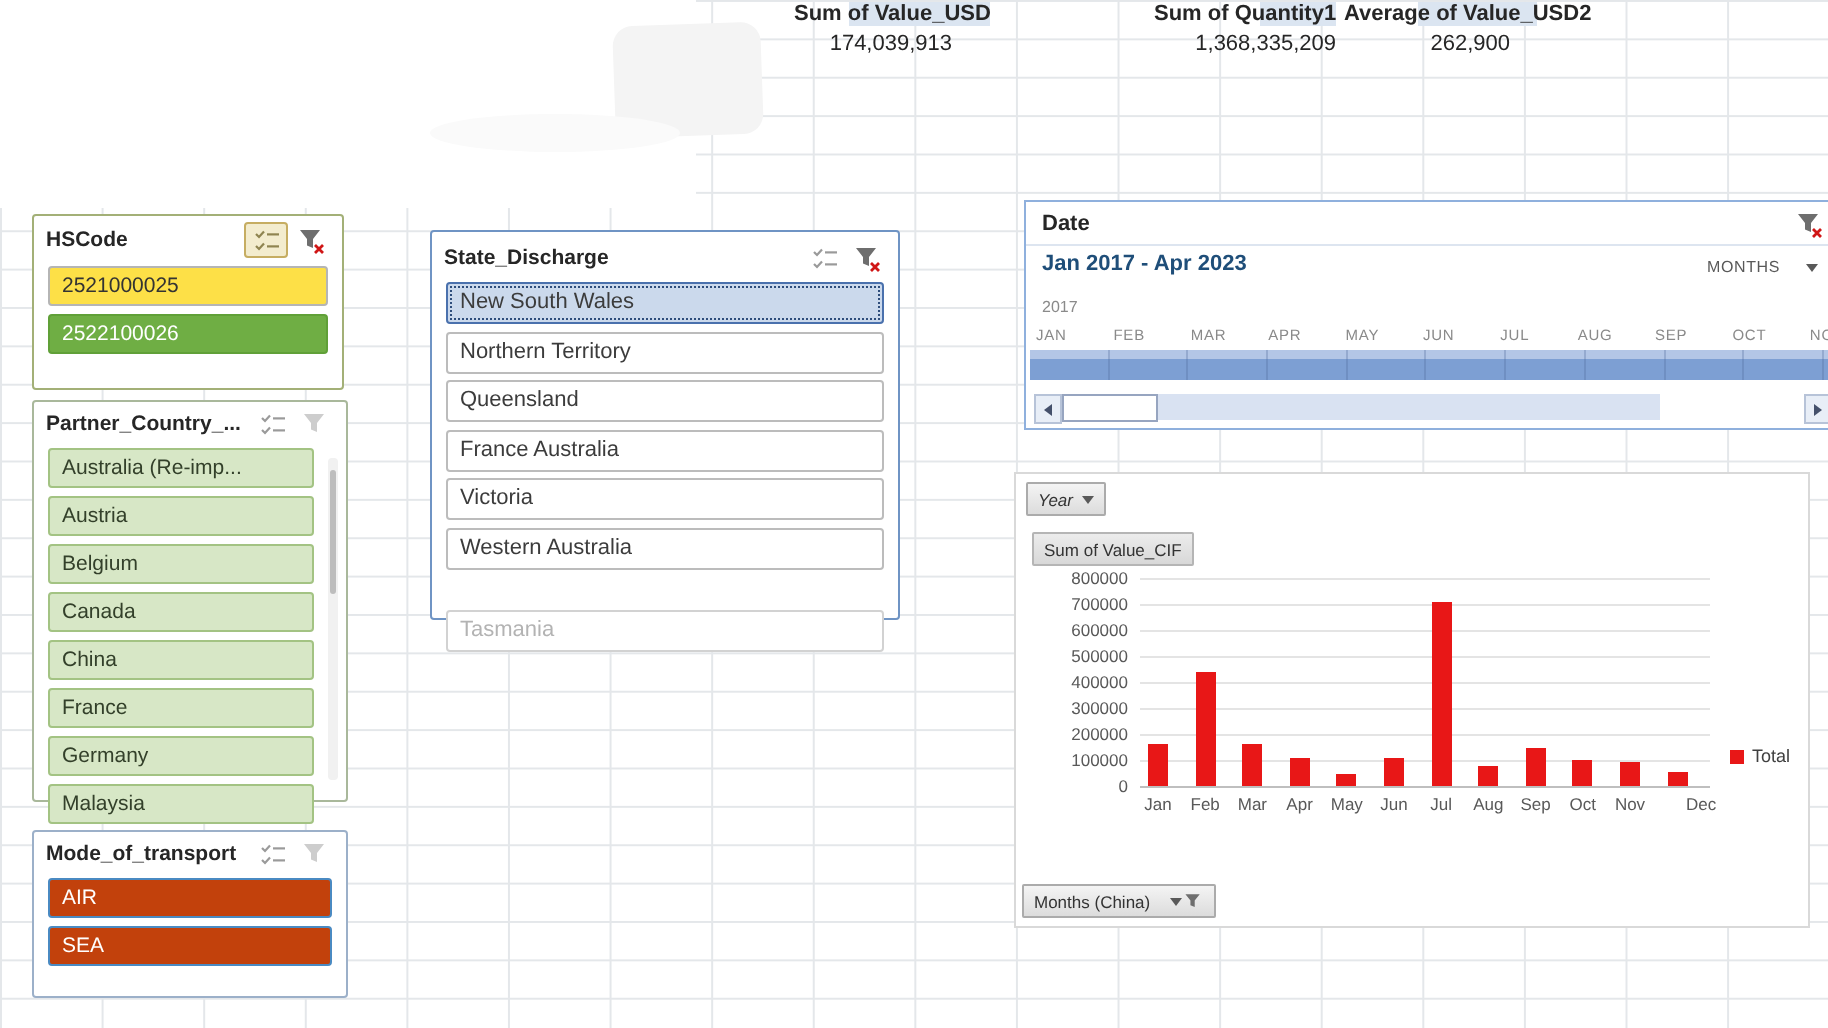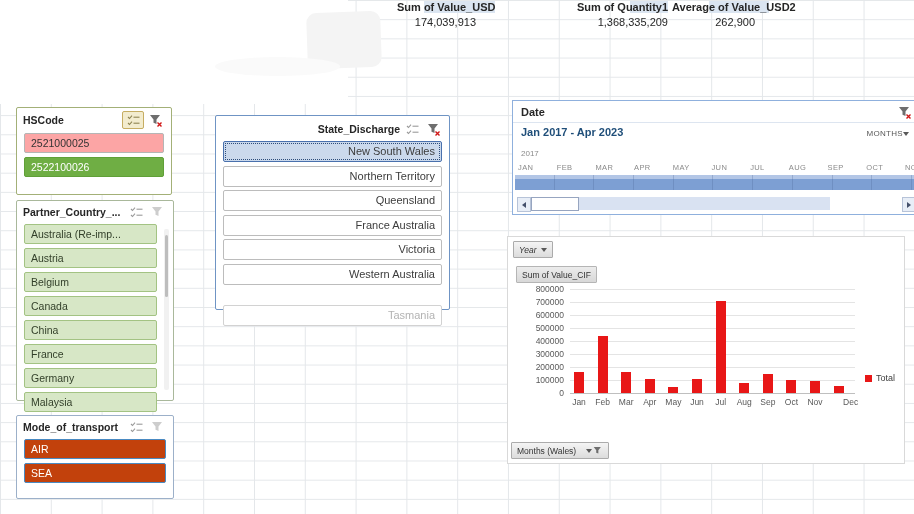--- a/index.html
+++ b/index.html
@@ -23,42 +23,42 @@
 
   
   .slicer{position:absolute;background:#fff;border-radius:2px;}
   .slicer-header{display:flex;align-items:center;padding:3px 5px 2px 6px;}
   .slicer-title{flex:1;font-size:10.5px;font-weight:bold;color:#262626;white-space:nowrap;overflow:hidden;}
   .hdr-btn{width:20px;height:16px;display:flex;align-items:center;justify-content:center;margin-left:2px;border-radius:2px;}
   .hdr-btn.hl{background:#f3ecce;border:1px solid #c6ad62;}
   .sl-items{padding:2px 7px 4px 7px;}
   .sl-item{height:14px;line-height:14px;font-size:10.5px;padding:2px 6px;margin-bottom:4px;
            border-radius:2px;border:1px solid transparent;white-space:nowrap;overflow:hidden;}
-  .sl-item.hs.no-data{background:#fca5a5;border-color:#b5b5b5;color:#333;}
+  .sl-item.hs.no-data{background:#fde047;border-color:#b5b5b5;color:#333;}
   .sl-item.hs.selected{background:#6fae44;border-color:#60a038;color:#fff;}
   .sl-item.pc{background:#d7e7c6;border-color:#a3c383;color:#33402a;}
   .sl-item.mt{background:#c2410c;border-color:#4a8ac2;color:#fff;}
   .sl-item.sd{background:#fff;border-color:#bcbcbc;color:#3c3c3c;height:15px;line-height:15px;margin-bottom:3.5px;font-size:11px;}
   .sl-item.sd.selected{background:#cbd9ec;border-color:#4a71ad;outline:1px dotted #2e4d7b;outline-offset:-3px;}
   .sl-item.sd.disabled{color:#b3b3b3;border-color:#d2d2d2;margin-top:20px;}
   #hscode-slicer{left:16px;top:107px;width:154px;height:86px;border:1px solid #a3b077;}
   #partner-slicer{left:16px;top:200px;width:156px;height:199px;border:1px solid #a9b89b;}
   #partner-slicer .sl-items{padding-right:16px;}
   #mode-slicer{left:16px;top:415px;width:156px;height:82px;border:1px solid #9cb0c9;}
-  #state-slicer{left:215px;top:115px;width:233px;height:193px;border:1px solid #6f94c4;text-align:right;}
+  #state-slicer{left:215px;top:115px;width:233px;height:193px;border:1px solid #6f94c4;}
   #state-slicer .slicer-header{padding-top:5px;}
   .vscroll{position:absolute;right:4px;top:28px;bottom:10px;width:5px;background:#f1f1f1;border-radius:2px;}
   .vthumb{position:absolute;left:1px;top:6px;width:3px;height:62px;background:#bdbdbd;border-radius:2px;}
 
   
   #timeline{position:absolute;left:512px;top:100px;width:406px;height:113px;background:#fff;border:1px solid #8fb0dd;}
   .tl-header{display:flex;align-items:center;padding:3px 4px 2px 8px;border-bottom:1px solid #dde5f0;}
   .tl-title{flex:1;font-size:11px;font-weight:bold;}
   .tl-range{position:absolute;left:8px;top:25px;font-size:11px;font-weight:600;color:#1f4e79;}
-  .tl-level{position:absolute;right:10px;top:28px;font-size:8px;color:#595959;letter-spacing:.3px;display:flex;align-items:center;gap:0;}
+  .tl-level{position:absolute;right:10px;top:28px;font-size:8px;color:#595959;letter-spacing:.3px;display:flex;align-items:center;gap:13px;}
   .tl-year{position:absolute;left:8px;top:48px;font-size:8px;color:#8a8a8a;}
   .tl-months{position:absolute;left:5px;top:62px;display:flex;}
   .tl-month{flex:0 0 38.7px;font-size:7.5px;color:#8a8a8a;letter-spacing:.4px;}
   .tl-band{position:absolute;left:2px;right:0;top:74px;height:15px;display:flex;
            background:linear-gradient(#b3c6e6 0 30%,#7d9fd3 30% 100%);}
   .tl-cell{flex:0 0 38.7px;border-right:1px solid rgba(80,105,155,.30);}
   .tl-scroll{position:absolute;left:4px;top:96px;height:13px;right:4px;}
   .tl-track{position:absolute;left:13px;top:0;width:300px;height:13px;background:#d9e2f2;}
   .tl-thumb{position:absolute;left:14px;top:0;width:46px;height:12px;background:#fff;border:1px solid #97a5c0;}
   .tl-arrow{position:absolute;top:0;width:12px;height:13px;background:#e8eef7;border:1px solid #b7c3d8;
@@ -313,21 +313,21 @@
         <div class="bar" style="left: 302px; top: 144.3px; height: 11.7px; background: rgb(232, 23, 23);"></div>
         <div class="xlab" style="left: 295px;">Nov</div>
         <div class="bar" style="left: 325.6px; top: 148.85px; height: 7.15px; background: rgb(232, 23, 23);"></div>
         <div class="xlab" style="left: 318.6px; margin-left: 12px;">Dec</div>
       </div>
     <div class="legend">
       <span class="legend-swatch" id="legend-swatch" style="background: rgb(232, 23, 23);"></span>
       <span class="legend-label">Total</span>
     </div>
     <div class="fld-btn" id="btn-months">
-      <span>Months (Wales)</span>
+      <span>Months (China)</span>
       <span style="display:flex;align-items:center;gap:1px;margin-left:6px;">
         <span class="tri-down"></span>
         <svg width="10" height="10" viewBox="0 0 14 13">
             <path d="M1 1h10L7.5 5.5V10L4.5 8.8V5.5z" fill="#6e6e6e"></path>
           </svg>
       </span>
     </div>
   </div>
 </div>
 

